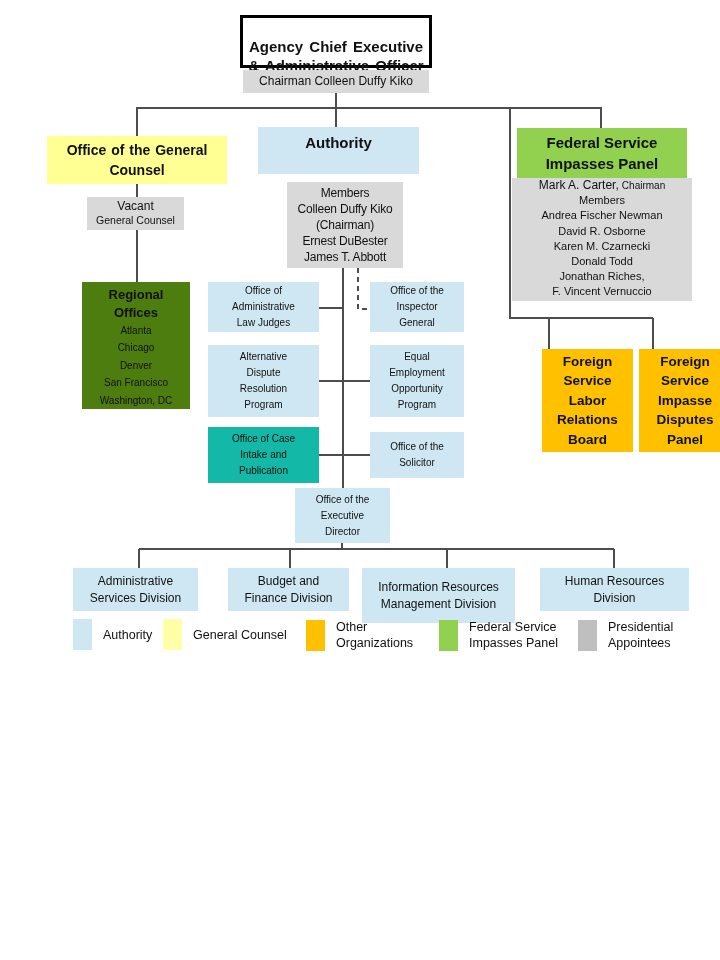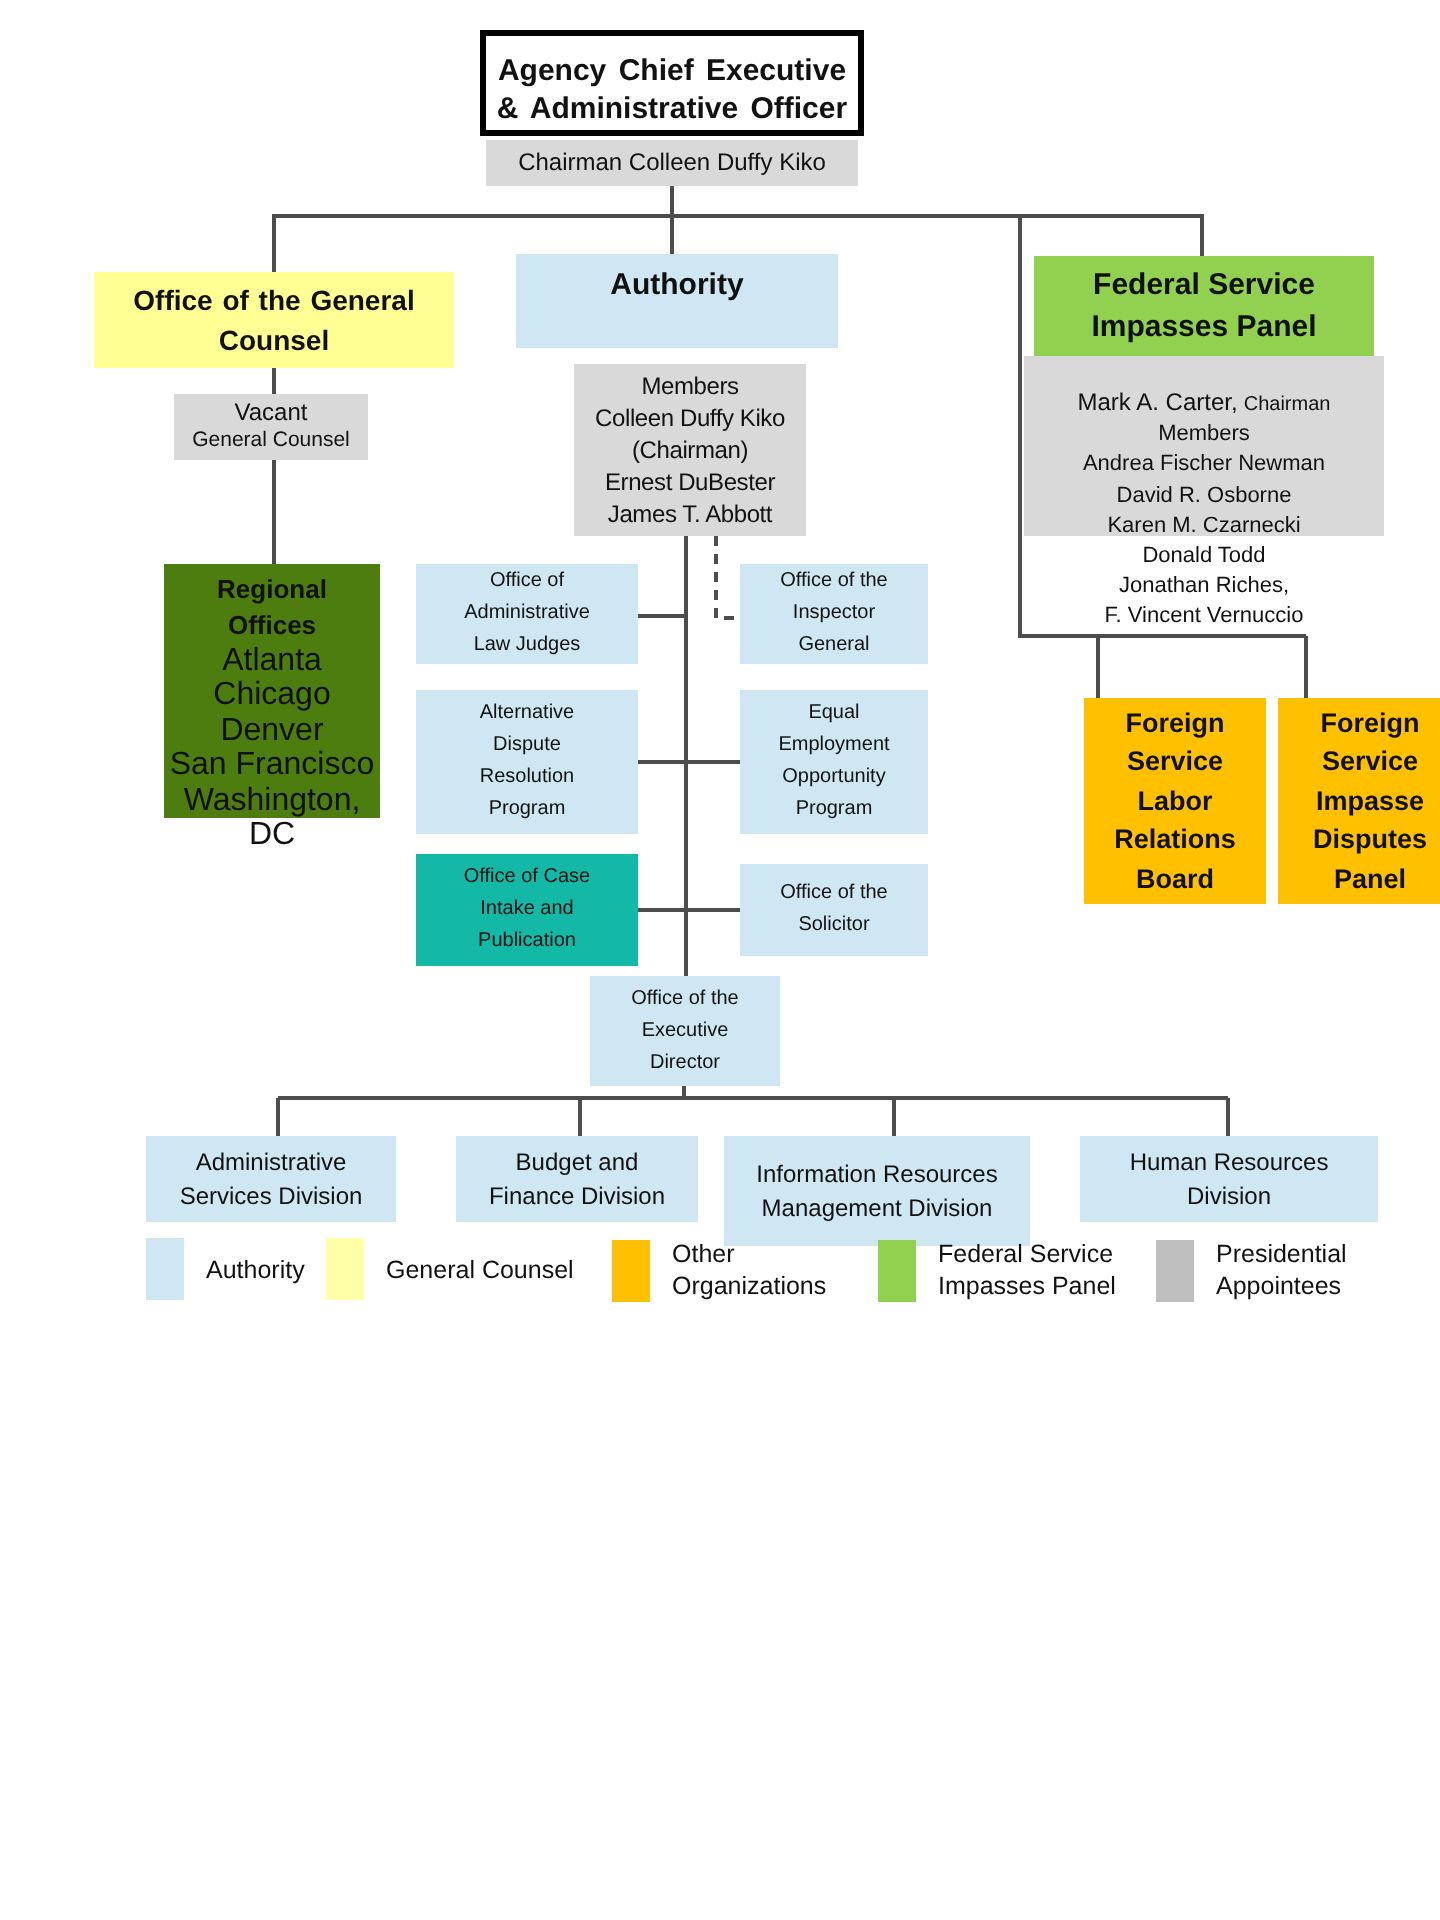--- a/index.html
+++ b/index.html
@@ -8,42 +8,42 @@
     position:relative; width:720px; height:960px; background:#ffffff;
     font-family:"Liberation Sans","DejaVu Sans",sans-serif; color:#111;
     overflow:hidden;
   }
   .box { position:absolute; text-align:center; }
   .pre { white-space:pre-line; }
   .flexc { display:flex; align-items:center; justify-content:center; }
 
   #box-root { left:240px; top:15px; width:192px; height:53px; background:#fff;
     border:3px solid #000; font-weight:bold; font-size:15px; line-height:19px;
-    padding-top:8px; word-spacing:2px; }
+    padding-top:19px; word-spacing:2px; }
   #box-chairman { left:243px; top:70px; width:186px; height:23px;
     font-size:12px; line-height:23px; }
 
   #box-ogc { left:47px; top:136px; width:180px; height:48px;
     font-weight:bold; font-size:14px; line-height:20px; padding-top:4px; word-spacing:1px; }
   #box-vacant { left:87px; top:197px; width:97px; height:33px; padding-top:2px; }
   #box-vacant .l1 { font-size:12px; line-height:15px; }
   #box-vacant .l2 { font-size:10.5px; line-height:13px; }
   #box-regional { left:82px; top:282px; width:108px; height:127px; padding-top:4px; }
   #box-regional .hdr { font-weight:bold; font-size:13px; line-height:18px; }
-  #box-regional .cities { font-size:16px; line-height:17.4px; }
+  #box-regional .cities { font-size:10px; line-height:17.4px; }
 
   #box-authority { left:258px; top:127px; width:161px; height:47px;
     font-weight:bold; font-size:15px; line-height:18px; padding-top:7px; }
   #box-members { left:287px; top:182px; width:116px; height:86px;
     font-size:12px; line-height:16px; padding-top:3px; letter-spacing:-0.2px; }
 
   #box-fsip { left:517px; top:128px; width:170px; height:50px;
     font-weight:bold; font-size:15px; line-height:21px; padding-top:4px; }
-  #box-fsip-members { left:512px; top:178px; width:180px; height:90px;
-    font-size:11px; line-height:15.2px; padding-top:16px; }
+  #box-fsip-members { left:512px; top:178px; width:180px; height:123px;
+    font-size:11px; line-height:15.2px; padding-top:0; }
   #box-fsip-members .chair-name { font-size:12px; }
   #box-fsip-members .chair-title { font-size:10px; }
 
   .mid { background:#cfe7f2; font-weight:normal; font-size:10px; line-height:16px; }
   #box-alj  { left:208px; top:282px; width:111px; height:50px; }
   #box-ig   { left:370px; top:282px; width:94px;  height:50px; }
   #box-adr  { left:208px; top:345px; width:111px; height:72px; }
   #box-eeo  { left:370px; top:345px; width:94px;  height:72px;justify-content:center; }
   #box-case { left:208px; top:427px; width:111px; height:56px; }
   #box-sol  { left:370px; top:432px; width:94px;  height:46px; }

